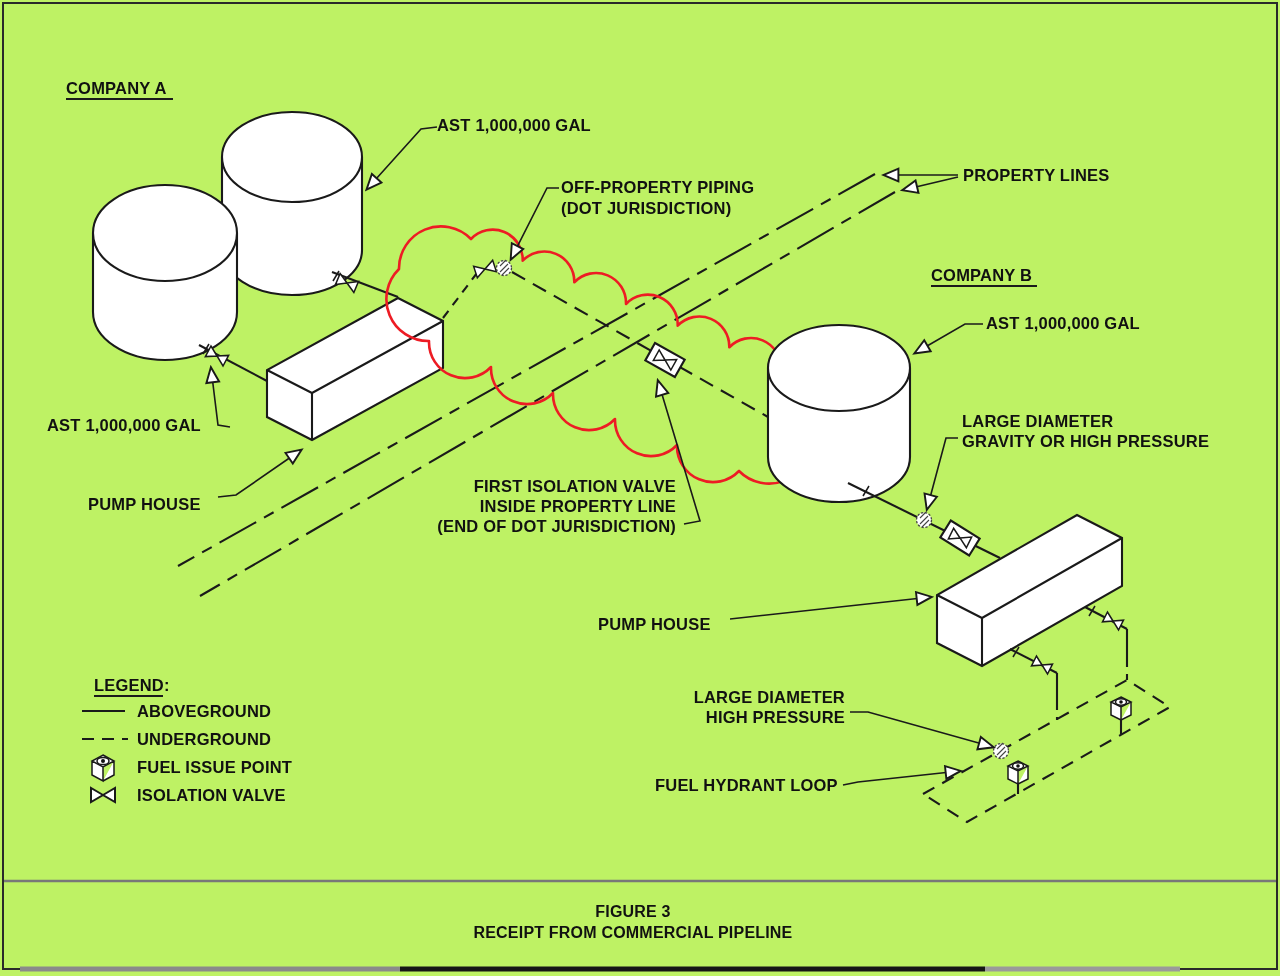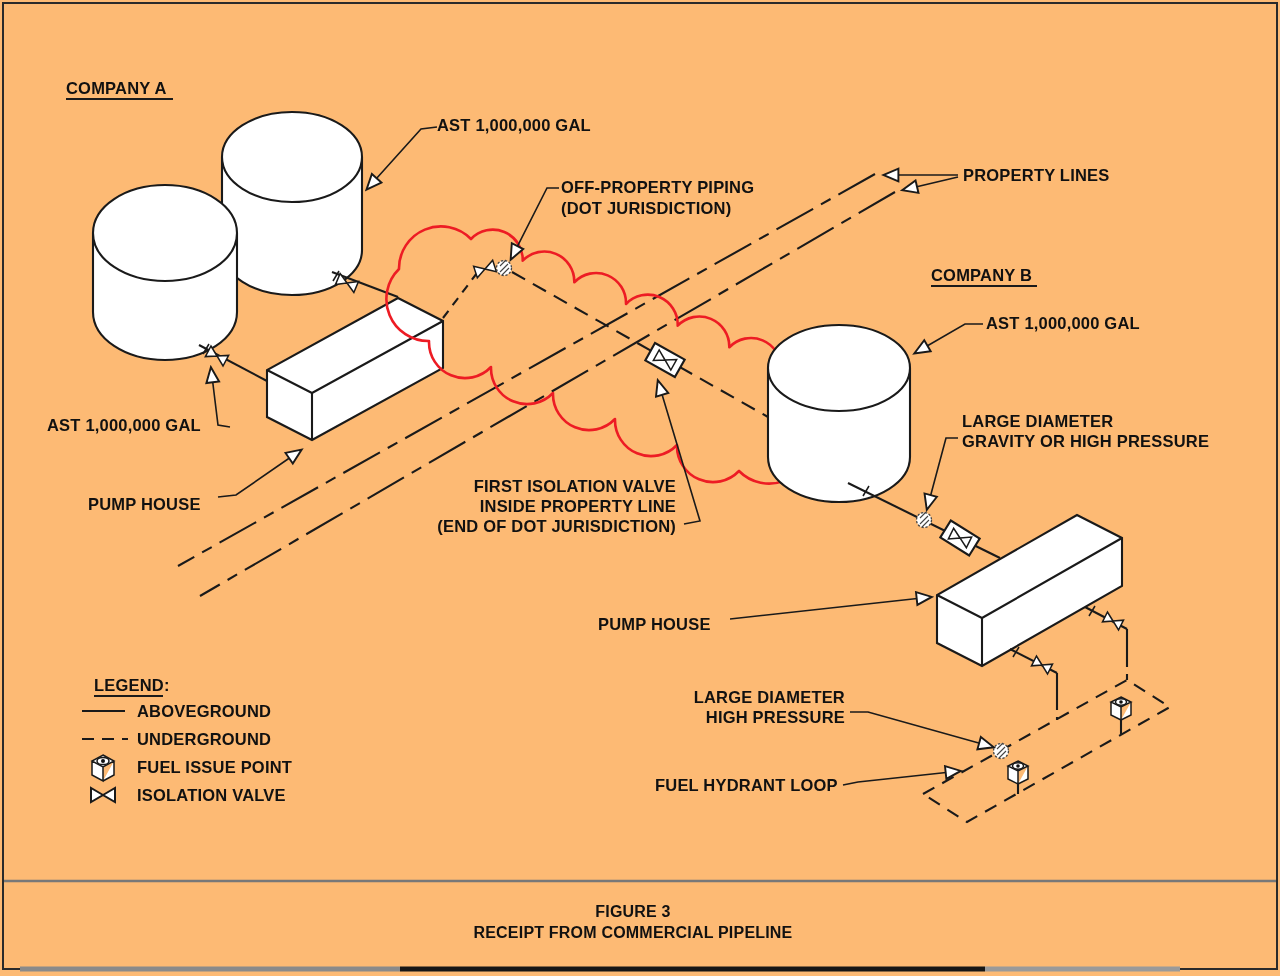--- a/index.html
+++ b/index.html
@@ -1,16 +1,16 @@
 <!DOCTYPE html>
 <html><head>
 <meta charset="utf-8">
 <style>
   html,body{margin:0;padding:0;background:#fff;}
-  .stage{width:1280px;height:976px;position:relative;background:#fdba74;}
+  .stage{width:1280px;height:976px;position:relative;background:#bef264;}
   svg{display:block;}
   .ln{stroke:#1a1a1a;fill:none;stroke-width:2.1;stroke-linecap:butt;stroke-linejoin:miter;}
   .thin{stroke:#1a1a1a;fill:none;stroke-width:1.5;}
   .fw{fill:#ffffff;}
   .t{font:700 16.5px "Liberation Sans", sans-serif;fill:#111;letter-spacing:.2px;}
   .tt{font:700 16px "Liberation Sans", sans-serif;fill:#111;letter-spacing:.2px;}
   .hatch{stroke:#444;stroke-width:1.1;}
 </style>
 </head>
 <body>

